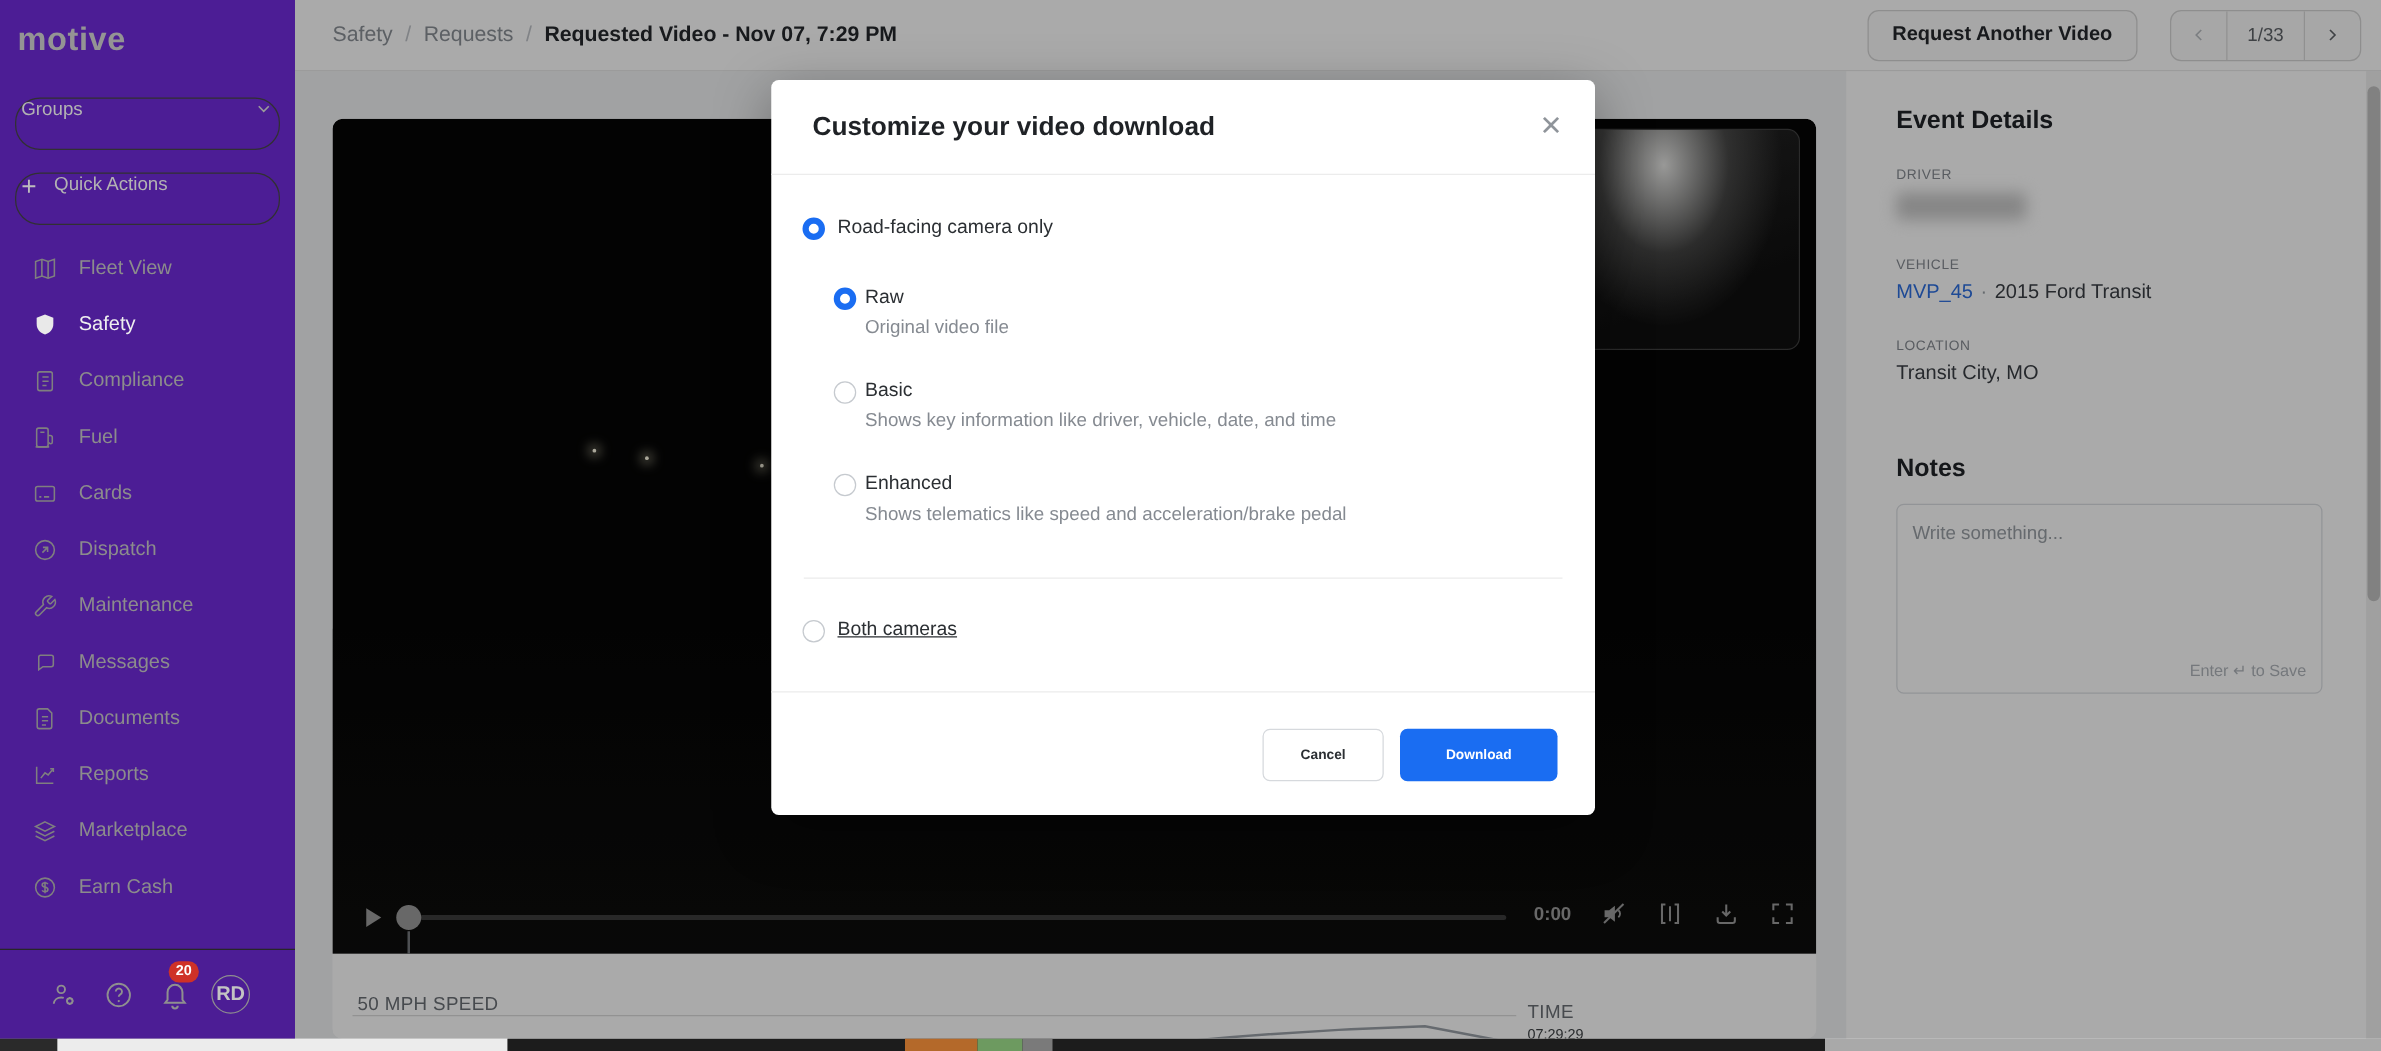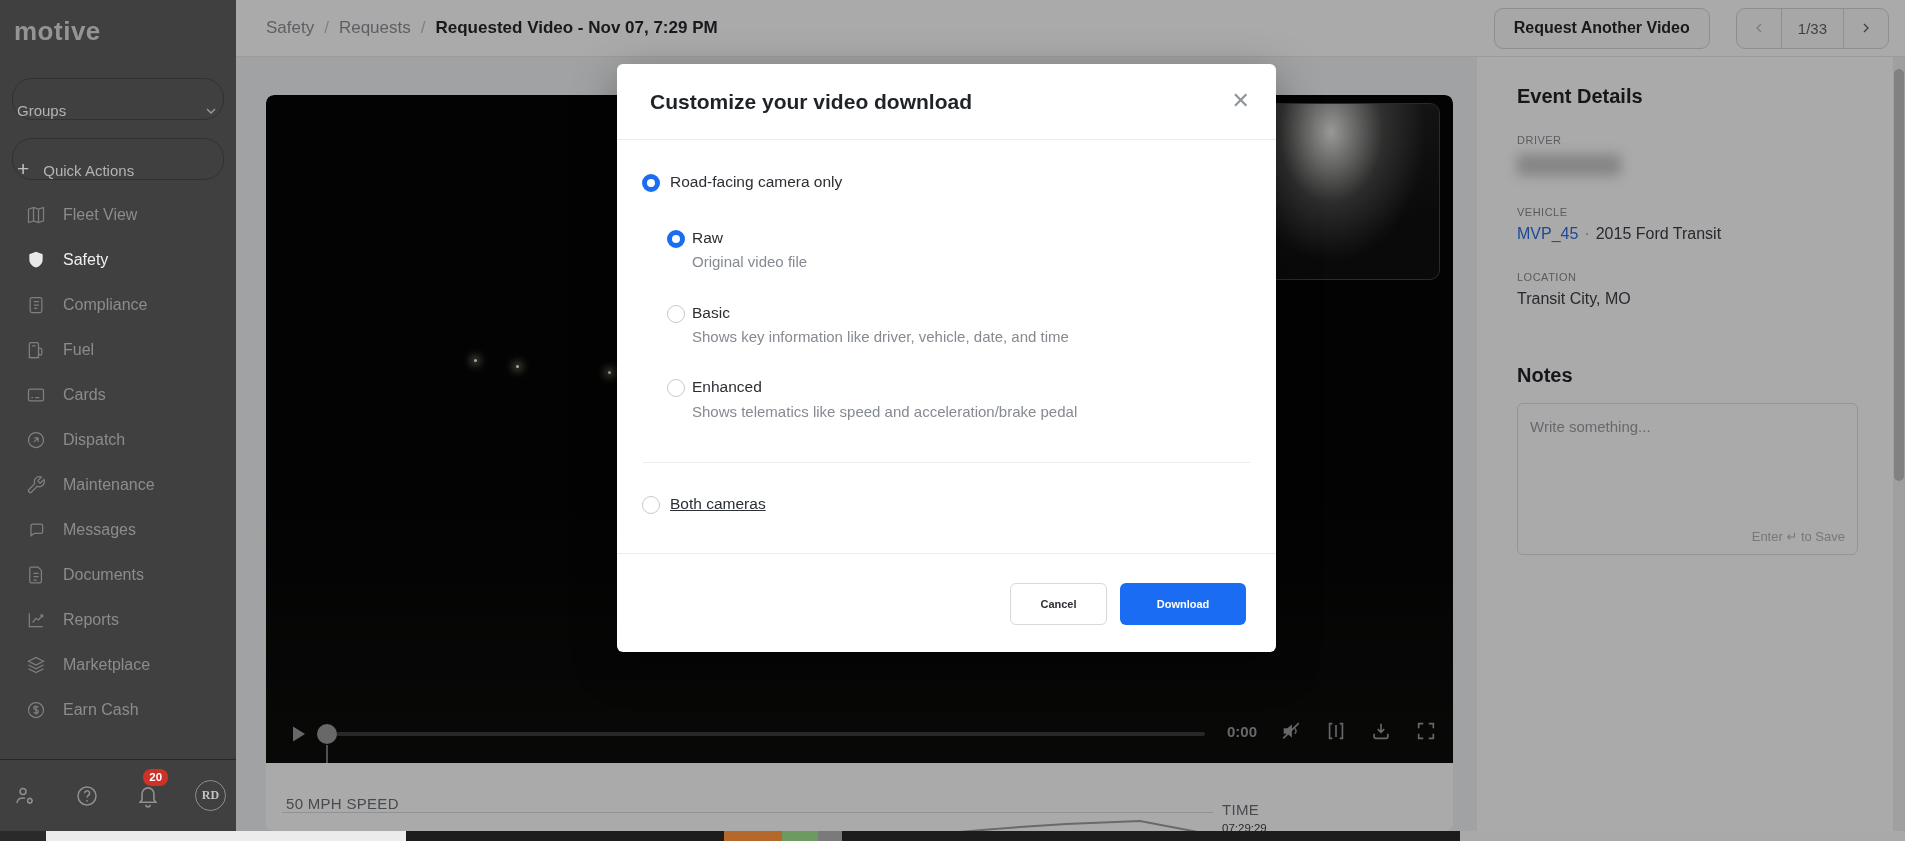--- a/index.html
+++ b/index.html
@@ -1,43 +1,43 @@
 <!DOCTYPE html>
 <html><head>
 <meta charset="utf-8">
 <style>
   html,body{margin:0;padding:0;background:#000;}
   *{box-sizing:border-box;}
   #app{position:relative;width:1905px;height:841px;overflow:hidden;
        font-family:"Liberation Sans",sans-serif;background:#f2f3f5;}
 
   
-  #sidebar{position:absolute;left:0;top:0;width:236px;height:841px;background:#404040;z-index:10;}
+  #sidebar{position:absolute;left:0;top:0;width:236px;height:841px;background:#4c1d95;z-index:10;}
   .logo{padding:16px 0 0 14px;font-size:26px;font-weight:700;color:#949494;letter-spacing:.5px;}
   .side-box{margin:0 12px;height:42px;border:1px solid #313131;border-radius:20px;
-            display:flex;align-items:flex-end;padding:0 4px;color:#b3b3b3;font-size:15px;cursor:pointer;}
+            display:flex;align-items:flex-start;padding:0 4px;color:#b3b3b3;font-size:15px;cursor:pointer;}
   .side-box svg{color:#9a9a9a;}
   #groups-box{margin-top:31px;justify-content:space-between;}
   #qa-box{margin-top:18px;gap:14px;}
   .plus-glyph{font-size:21px;color:#bdbdbd;font-weight:400;line-height:1;}
   .nav{margin-top:12px;}
   .nav-item{height:45px;display:flex;align-items:center;padding:0 0 0 26px;color:#8c8c8c;
             font-size:16px;cursor:pointer;}
   .nav-item .nico{width:20px;height:20px;display:inline-flex;margin-right:17px;color:#7f7f7f;}
   .nav-item.active{color:#efefef;}
   .nav-item.active .nico{color:#e9e9e9;}
   .nico svg{width:20px;height:20px;}
   #side-footer{position:absolute;left:0;right:0;top:759px;height:72px;border-top:1px solid #272727;
-               display:flex;align-items:center;justify-content:space-between;padding:0 10px;}
+               display:flex;align-items:center;justify-content:space-between;padding:0 36px;}
   .foot-ic{position:relative;width:30px;height:30px;display:flex;align-items:center;justify-content:center;
            color:#8f8f8f;cursor:pointer;}
   .badge{position:absolute;top:-12px;left:10px;background:#cf3127;color:#fff;font-size:11.5px;font-weight:700;
          border-radius:8px;padding:2px 6px;line-height:1.2;}
   .avatar{width:31px;height:31px;border:1.5px solid #8f8f8f;border-radius:50%;display:flex;align-items:center;
-          justify-content:center;color:#c3c3c3;font-size:12px;font-weight:700;cursor:pointer;font-family:Liberation Serif, serif;}
+          justify-content:center;color:#c3c3c3;font-size:16px;font-weight:700;cursor:pointer;}
 
   
   #header{position:absolute;left:236px;top:0;width:1669px;height:57px;background:#fff;border-bottom:1px solid #e9e9e9;
           display:flex;align-items:center;padding:0 16px 0 30px;}
   .crumb{font-size:17px;color:#8b9097;cursor:pointer;}
   .crumb-sep{font-size:17px;color:#c0c4c9;margin:0 10px;}
   .crumb-cur{font-size:17px;color:#25282c;font-weight:700;}
   #header-right{margin-left:auto;display:flex;align-items:center;gap:26px;}
   #req-btn{height:41px;border:1px solid #d6d6d6;border-radius:9px;background:#fbfbfb;
            font-size:16px;font-weight:700;color:#25282c;padding:0 19px;cursor:pointer;

